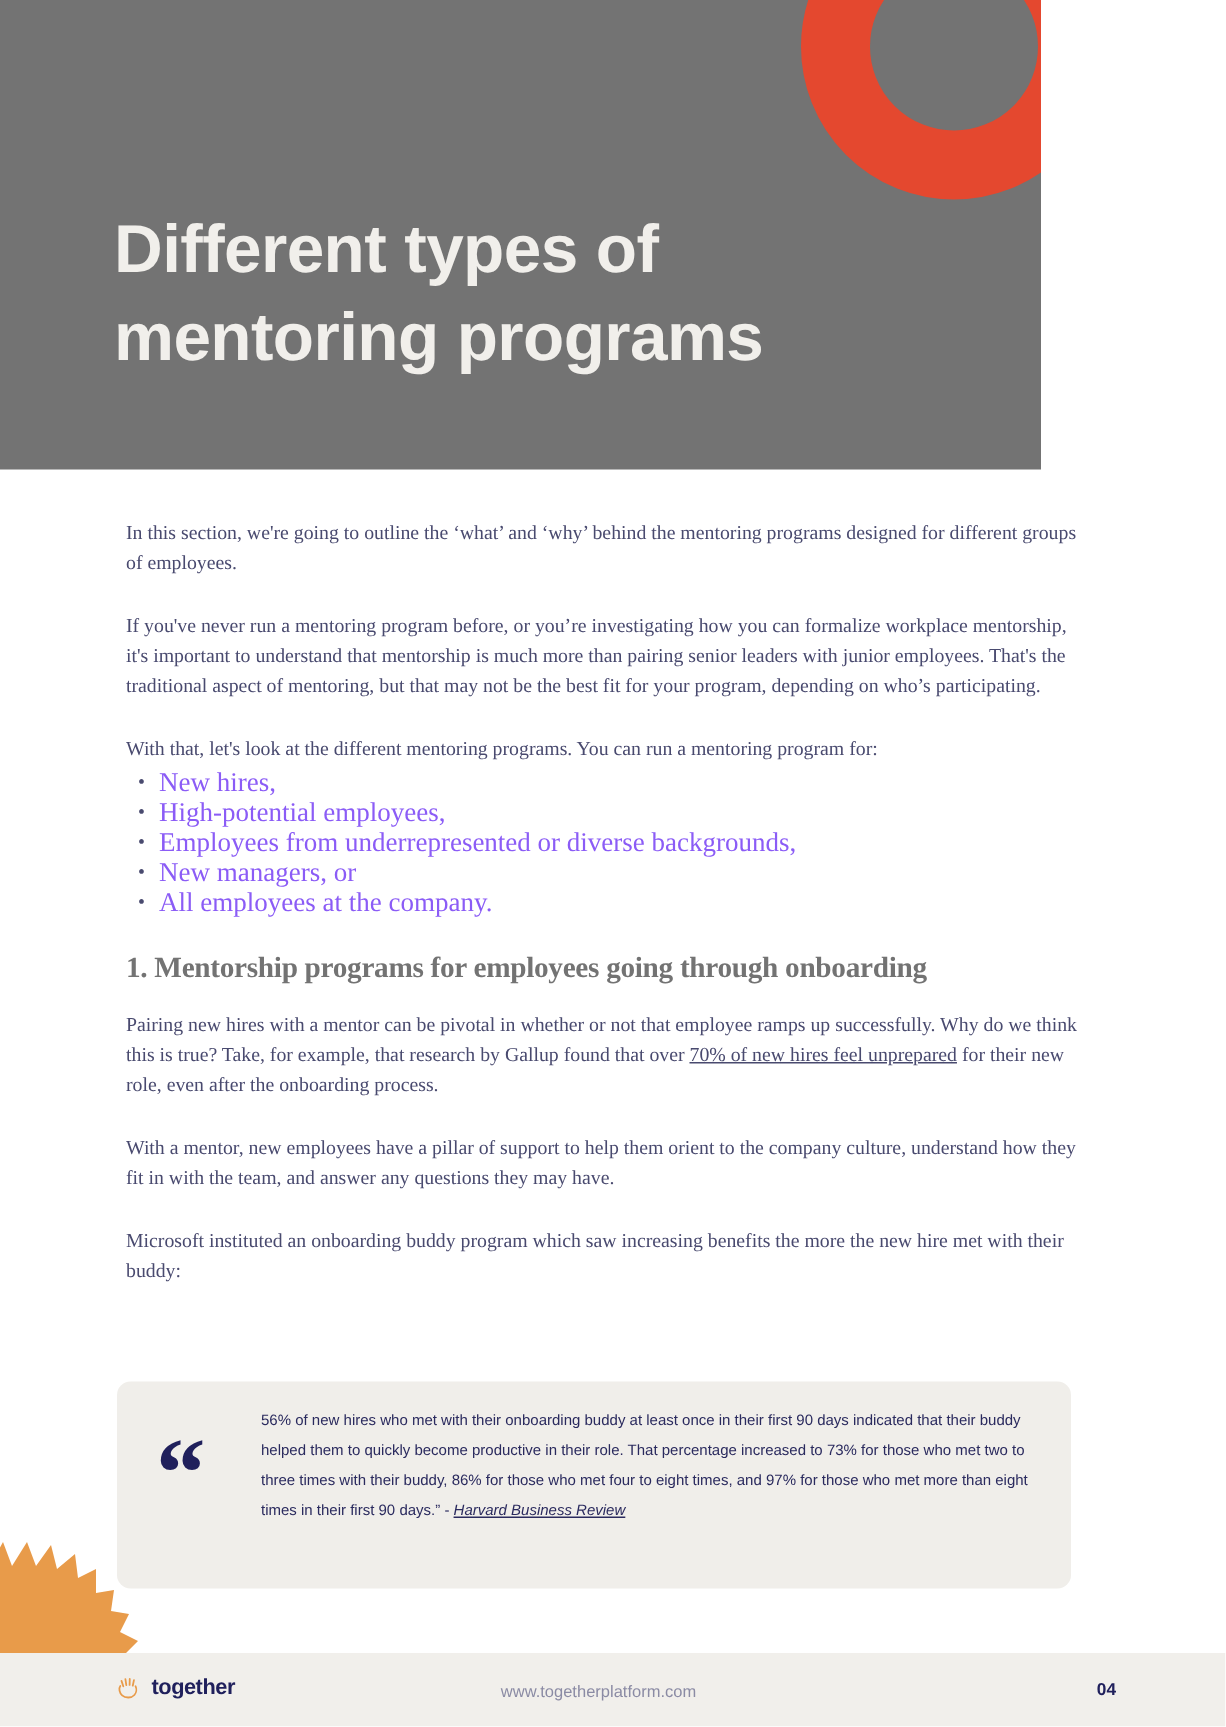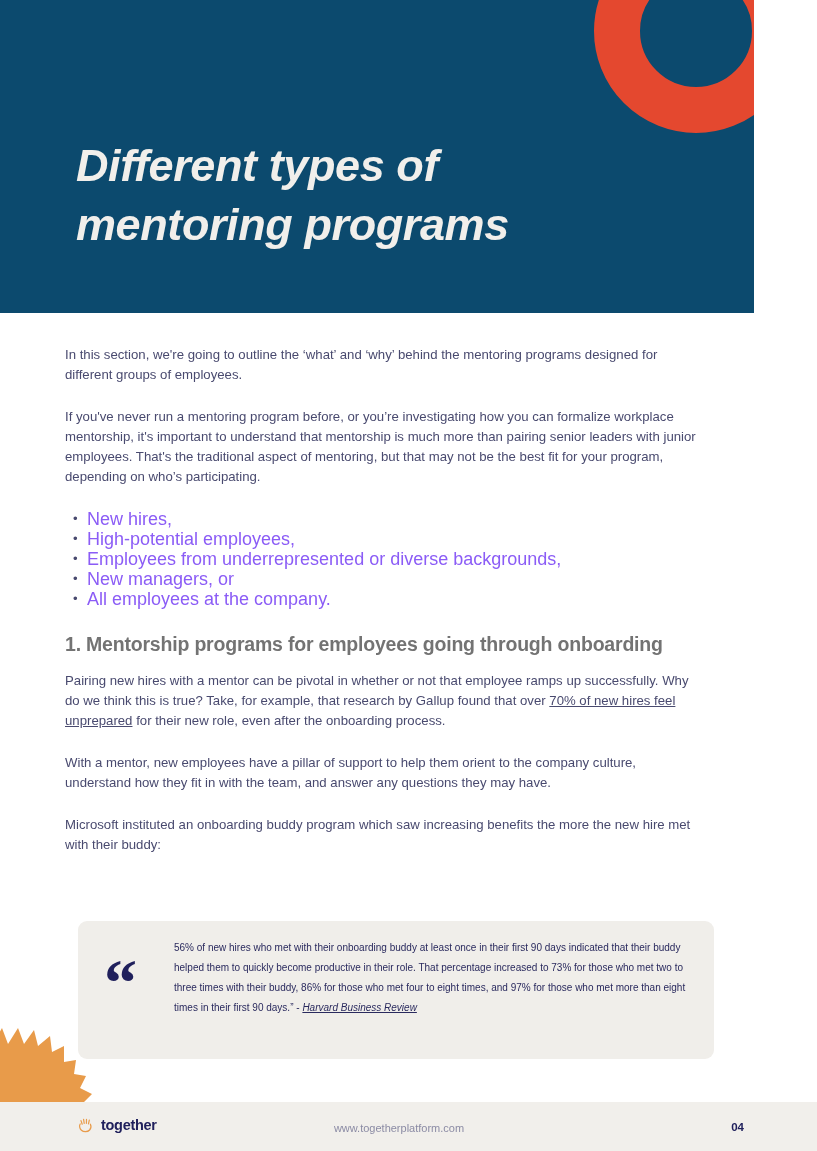--- a/index.html
+++ b/index.html
@@ -21,25 +21,24 @@
     height: 1151px;
     background: #ffffff;
     overflow: hidden;
   }
 
   
   .hero {
     position: absolute;
     left: 0;
     top: 0;
-    width: 754px;
+    width: 694px;
     height: 313px;
-    background: #0c4a6e;
+    background: #737373;
     overflow: hidden;
-    font-style: italic;
   }
   .hero-ring {
     position: absolute;
     right: -44px;
     top: -71px;
     width: 204px;
     height: 204px;
     border-radius: 50%;
     border: 46px solid #e4482f;
     box-sizing: border-box;
@@ -53,23 +52,24 @@
     font-size: 45px;
     line-height: 59px;
     font-weight: bold;
     letter-spacing: -0.4px;
     white-space: pre-line;
   }
 
   
   .content {
     position: absolute;
-    left: 65px;
+    left: 84px;
     top: 345px;
     width: 640px;
+    font-family: Liberation Serif, serif;
   }
   p.body-par {
     margin: 0 0 22px 0;
     color: #494a6f;
     font-size: 13.2px;
     line-height: 20px;
   }
   p.tight {
     margin: 0 0 2px 0;
   }
@@ -212,20 +212,21 @@
     <div class="hero-title">Different types of
 mentoring programs</div>
   </div>
 
   <div class="content">
 
     <p class="body-par">In this section, we're going to outline the ‘what’ and ‘why’ behind the mentoring programs designed for different groups of employees.</p>
 
     <p class="body-par">If you've never run a mentoring program before, or you’re investigating how you can formalize workplace mentorship, it's important to understand that mentorship is much more than pairing senior leaders with junior employees. That's the traditional aspect of mentoring, but that may not be the best fit for your program, depending on who’s participating.</p>
 
+    <p class="body-par tight">With that, let's look at the different mentoring programs. You can run a mentoring program for:</p>
 
     <ul class="bullets">
       <li>New hires,</li>
       <li>High-potential employees,</li>
       <li>Employees from underrepresented or diverse backgrounds,</li>
       <li>New managers, or</li>
       <li>All employees at the company.</li>
     </ul>
 
 

